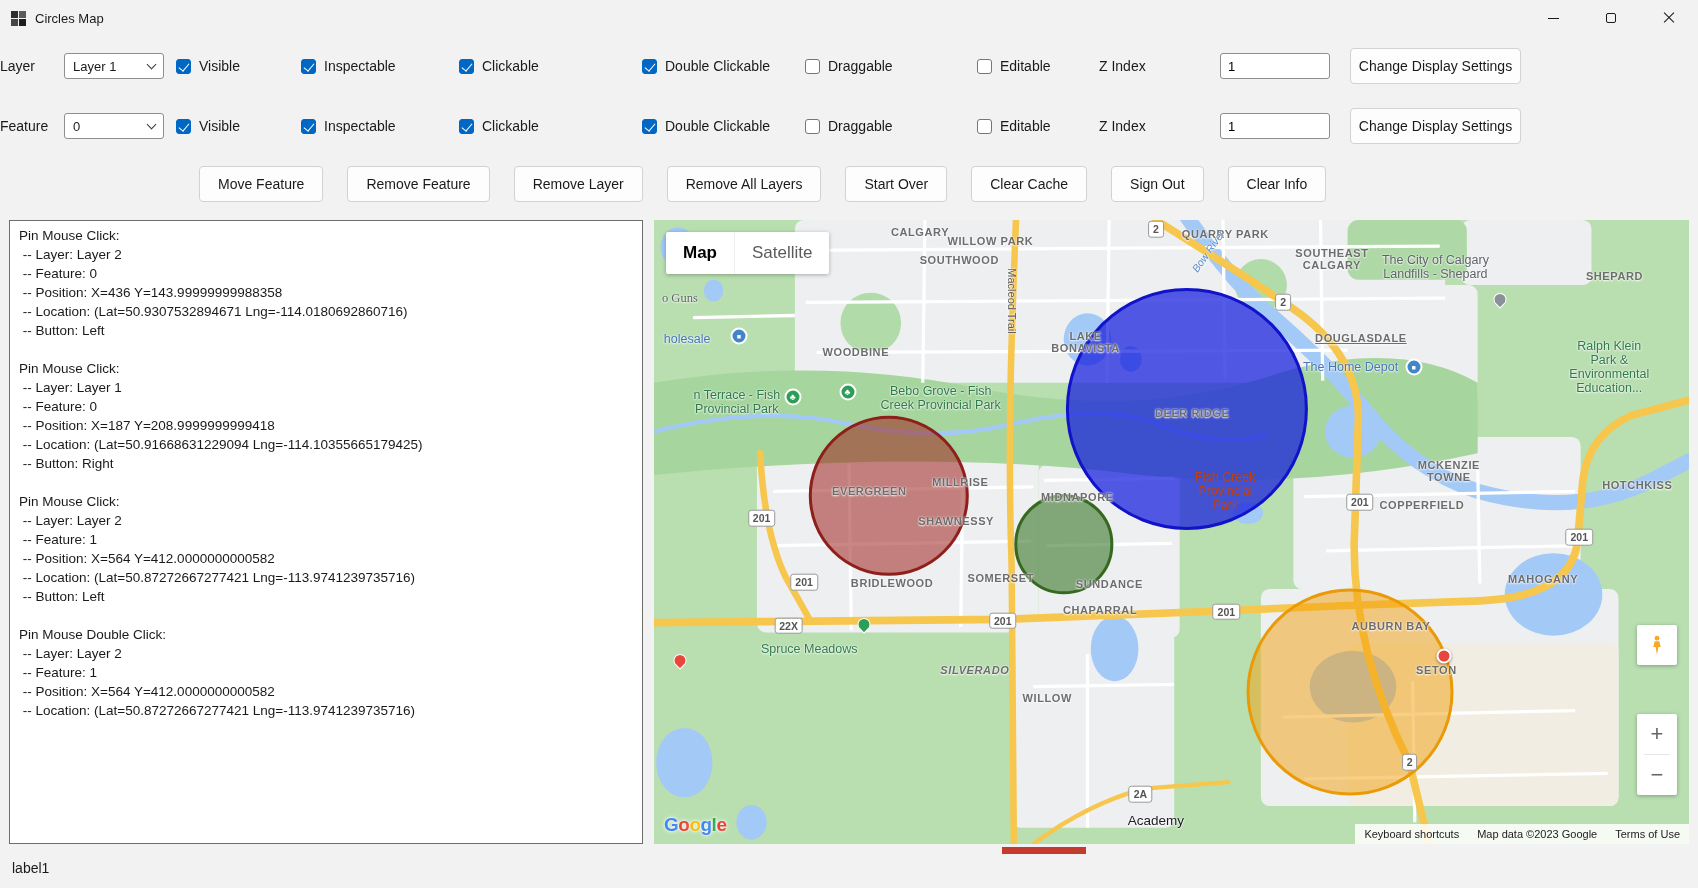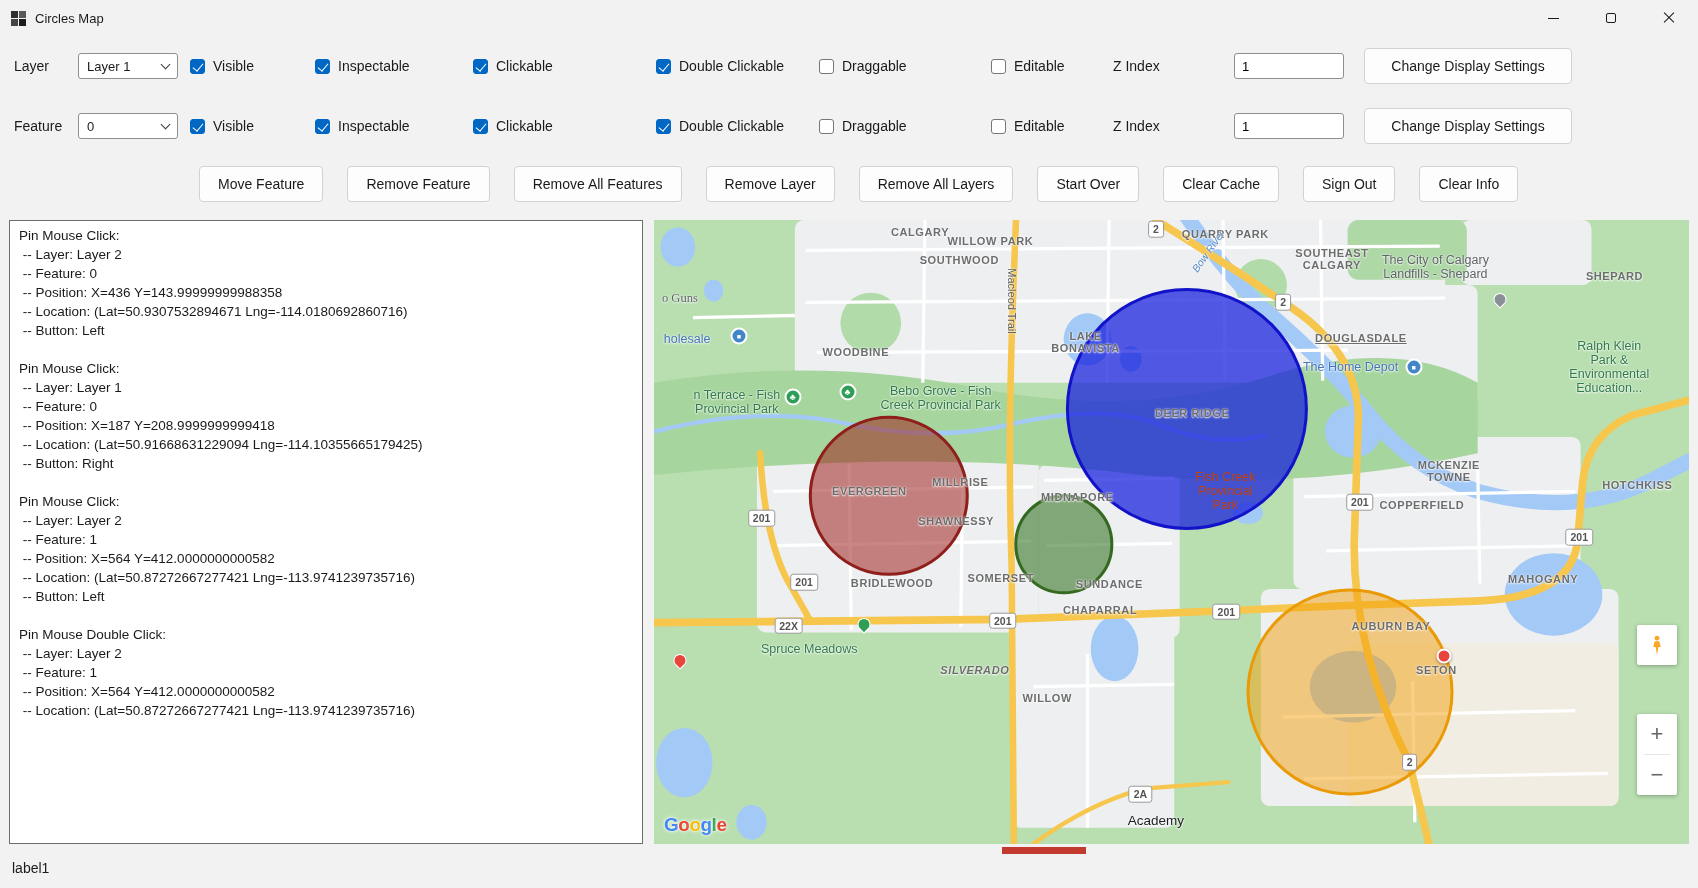--- a/index.html
+++ b/index.html
@@ -12,31 +12,31 @@
   .app-icon i:nth-child(2){background:#5a5a5a}.app-icon i:nth-child(3){background:#454545}.app-icon i:nth-child(4){background:#1d1d1d}
   .title{font-size:13px;margin-left:9px}
   .wctl{margin-left:auto;display:flex;height:100%}
   .wbtn{width:58px;display:flex;align-items:center;justify-content:center;cursor:default}
   .ic-min{width:11px;height:1px;background:#1a1a1a}
   .ic-max{width:10px;height:10px;border:1px solid #1a1a1a;border-radius:2px}
   .ic-close{width:12px;height:12px;position:relative}
   .ic-close::before,.ic-close::after{content:"";position:absolute;left:-1px;top:5px;width:14px;height:1px;background:#1a1a1a}
   .ic-close::before{transform:rotate(45deg)}.ic-close::after{transform:rotate(-45deg)}
   
-  .crow{display:grid;grid-template-columns:64px 112px 125px 158px 183px 163px 172px 122px 121px 130px 200px;align-items:center;height:60px;padding-left:14px}
+  .crow{display:grid;grid-template-columns:64px 112px 125px 158px 183px 163px 172px 122px 121px 130px 200px;align-items:center;height:60px;}
   .lbl{font-size:14px}
   .selectbox{width:100px;height:26px;background:#fff;border:1px solid #8f8f8f;border-radius:3px;display:flex;align-items:center;justify-content:space-between;padding:0 8px;font-size:13px}
   .chev{width:7px;height:7px;border-right:1.5px solid #3a3a3a;border-bottom:1.5px solid #3a3a3a;transform:rotate(45deg);margin-top:-3px;flex:none}
   .cb{display:flex;align-items:center;gap:8px;font-size:14px}
   .cbbox{width:15px;height:15px;border:1px solid #767676;border-radius:3px;background:#fff;position:relative;flex:none}
   .cbbox.checked{background:#0067c4;border-color:#0067c4}
   .cbbox.checked::after{content:"";position:absolute;left:4px;top:1px;width:5px;height:9px;border-right:1.8px solid #fff;border-bottom:1.8px solid #fff;transform:rotate(40deg)}
   .zinput{width:110px;height:26px;border:1px solid #8f8f8f;border-radius:3px;padding:0 7px;font-size:13px;background:#fff;font-family:inherit}
   .btn{height:36px;background:#fdfdfd;border:1px solid #d2d2d2;border-radius:4px;font-size:14px;padding:0 18px;font-family:inherit;color:#1a1a1a;white-space:nowrap}
-  .btn-cds{width:208px;padding:0}
+  .btn-cds{width:171px;padding:0}
   
   .actions{display:flex;gap:24px;margin:10px 0 0 199px}
   
   .main{display:flex;gap:11px;margin:18px 9px 11px}
   .log{width:634px;height:624px;background:#fff;border:1px solid #6e6e6e;padding:5px 9px;font-size:13.5px;line-height:19px;white-space:pre-wrap;overflow:hidden}
   .map{flex:1;height:624px;position:relative;overflow:hidden;background:#b9dfb1}
   .terrain{position:absolute;inset:0;width:100%;height:100%}
   
   .mlabel{position:absolute;transform:translate(-50%,-50%);white-space:pre-line;text-align:center;z-index:6;text-shadow:0 0 2px rgba(255,255,255,.95),0 1px 2px rgba(255,255,255,.9);pointer-events:none}
   .t-hood{color:#6d6d6d;font-size:11px;letter-spacing:.6px;font-weight:bold}
@@ -151,21 +151,20 @@
         <span>Editable</span>
       </div></div>
   <span class="lbl">Z Index</span>
   <input class="zinput" value="1" style="">
   <button class="btn btn-cds">Change Display Settings</button>
 </div>
 
 <div class="actions" id="actions">
     <button class="btn">Move Feature</button>
     <button class="btn">Remove Feature</button>
-    <button class="btn">Remove All Features</button>
     <button class="btn">Remove Layer</button>
     <button class="btn">Remove All Layers</button>
     <button class="btn">Start Over</button>
     <button class="btn">Clear Cache</button>
     <button class="btn">Sign Out</button>
     <button class="btn">Clear Info</button>
   </div>
 
 <div class="main">
   <div class="log">Pin Mouse Click:
@@ -330,31 +329,40 @@
         <div class="micon i-shop" style="left: 73.4%; top: 23.5%;">■</div>
         <div class="micon i-pin-gray" style="left: 81.7%; top: 13.4%;"></div>
         <div class="micon i-marker-red" style="left: 76.3%; top: 69.9%;"></div>
         <div class="micon i-pin-red" style="left: 2.5%; top: 71.3%;"></div>
         <div class="mcircle" style="width: 242.19px; height: 242.19px; background: rgba(20, 28, 222, 0.72); border-color: rgb(18, 18, 200); left: 51.5%; top: 30.3%;"></div>
         <div class="mcircle" style="width: 160.425px; height: 160.425px; background: rgba(158, 34, 30, 0.55); border-color: rgb(142, 31, 27); left: 22.7%; top: 44.2%;"></div>
         <div class="mcircle" style="width: 99.36px; height: 99.36px; background: rgba(56, 118, 40, 0.6); border-color: rgb(53, 105, 31); left: 39.6%; top: 52%;"></div>
         <div class="mcircle" style="width: 207px; height: 207px; background: rgba(244, 160, 12, 0.5); border-color: rgb(233, 154, 6); left: 67.2%; top: 75.7%;"></div>
       </div>
 
+    <div class="mapsat">
+      <div class="tab tab-map">Map</div>
+      <div class="tab tab-sat">Satellite</div>
+    </div>
     <div class="pegman">
       <svg width="22" height="22" viewBox="0 0 24 24" fill="#f9a825">
         <circle cx="12" cy="4.5" r="2.6"></circle>
           <path d="M9.5 8h5l1.6 6.2h-2.6l-1.5 8.8-1.5-8.8H7.9z"></path>
       </svg>
     </div>
     <div class="zoomctl">
       <div class="zbtn">+</div>
       <div class="zdiv"></div>
       <div class="zbtn">−</div>
     </div>
     <div class="glogo" id="glogo"><span style="color: rgb(66, 133, 244);">G</span><span style="color: rgb(234, 67, 53);">o</span><span style="color: rgb(251, 188, 5);">o</span><span style="color: rgb(66, 133, 244);">g</span><span style="color: rgb(52, 168, 83);">l</span><span style="color: rgb(234, 67, 53);">e</span></div>
+    <div class="attrib">
+      <span>Keyboard shortcuts</span>
+      <span>Map data ©2023 Google</span>
+      <span>Terms of Use</span>
+    </div>
   </div>
 </div>
 
 <div class="status">
   <span>label1</span>
 </div>
 <div class="red-indicator"></div>
 
 </body></html>

